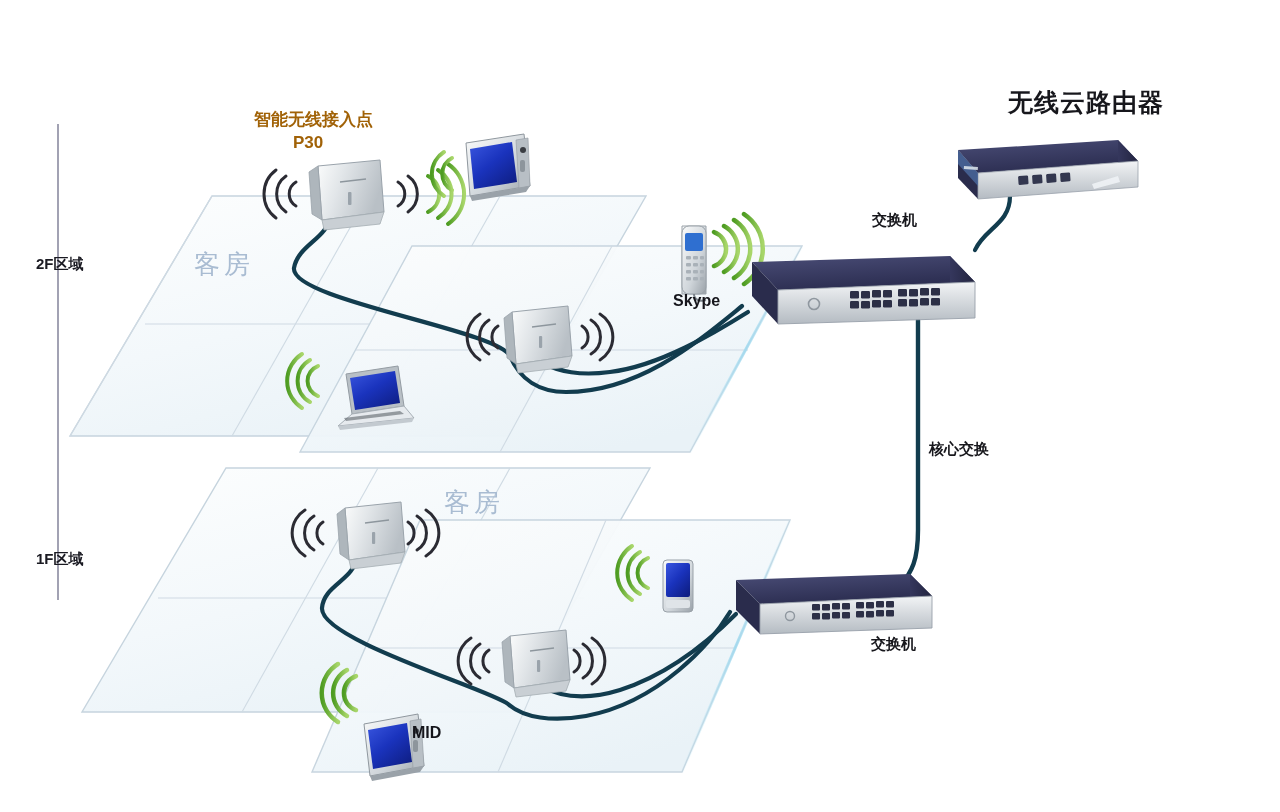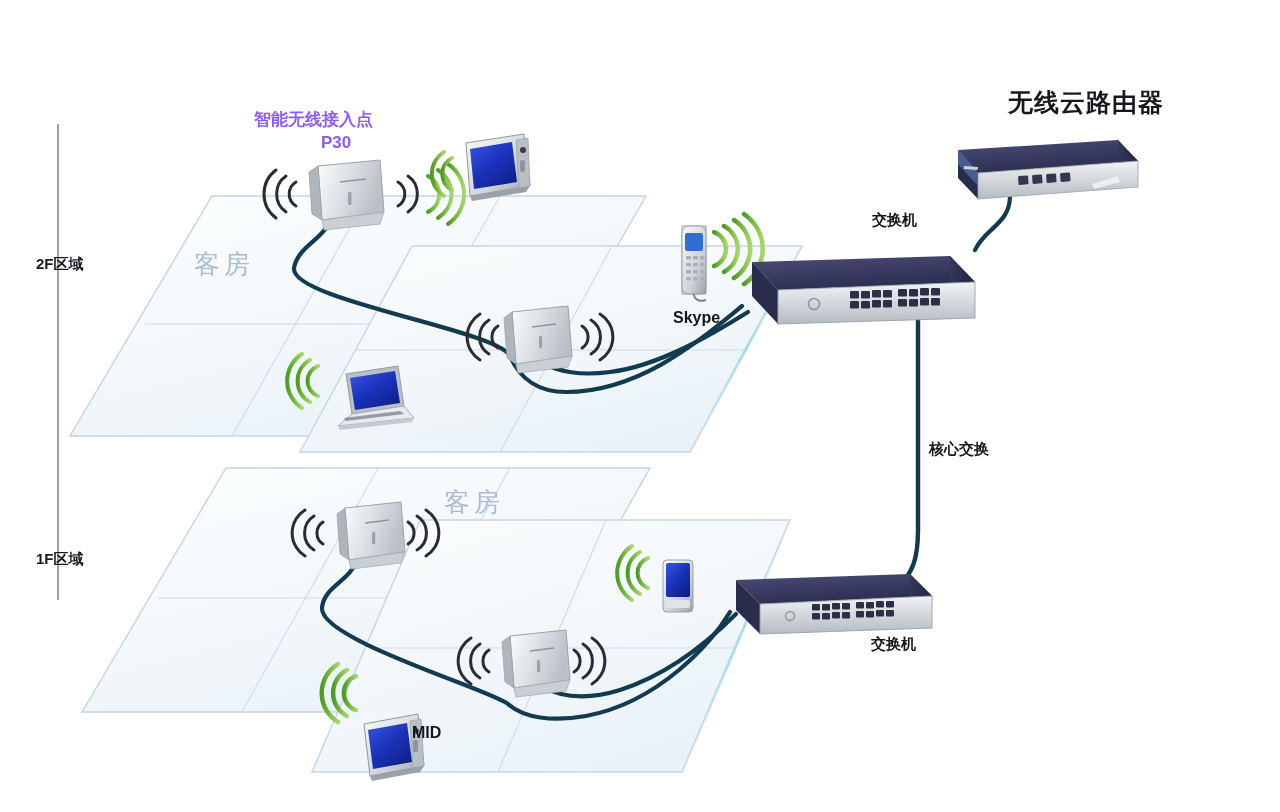--- a/index.html
+++ b/index.html
@@ -30,21 +30,21 @@
   }
   .lbl-title {
     font-size: 25px;
     font-weight: 700;
     color: #17171c;
     letter-spacing: 1px;
   }
   .lbl-ap {
     font-size: 17px;
     font-weight: 600;
-    color: #8b5cf6;
+    color: #a16207;
     text-align: center;
   }
   .lbl-axis {
     font-size: 15px;
     font-weight: 700;
     color: #1a1a22;
   }
   .lbl-room {
     font-size: 26px;
     color: #a9bcd2;
@@ -412,29 +412,29 @@
         <rect x="876" y="610" width="8" height="6.5" rx="1.1"></rect>
         <rect x="886" y="610" width="8" height="6.5" rx="1.1"></rect>
       </g>
     </g>
 
   </svg>
 
   <div class="lbl lbl-title" style="left:1008px; top:88px;">无线云路由器</div>
 
   <div class="lbl lbl-ap" style="left:254px; top:110px;">智能无线接入点</div>
-  <div class="lbl lbl-ap" style="left:321px; top:133px;">P30</div>
+  <div class="lbl lbl-ap" style="left:293px; top:133px;">P30</div>
 
   <div class="lbl lbl-axis" style="left:36px; top:255px;text-align:center;">2F区域</div>
   <div class="lbl lbl-axis" style="left:36px; top:550px;">1F区域</div>
 
   <div class="lbl lbl-room" style="left:194px; top:250px;">客房</div>
   <div class="lbl lbl-room" style="left:444px; top:488px;">客房</div>
 
-  <div class="lbl lbl-dev" style="left:673px; top:309px;">Skype</div>
+  <div class="lbl lbl-dev" style="left:673px; top:292px;">Skype</div>
   <div class="lbl lbl-dev" style="left:412px; top:724px;">MID</div>
 
   <div class="lbl lbl-sw" style="left:872px; top:211px;">交换机</div>
   <div class="lbl lbl-sw" style="left:871px; top:635px;">交换机</div>
 
   <div class="lbl lbl-core" style="left:929px; top:440px;">核心交换</div>
 
 </div>
 
 </body></html>

